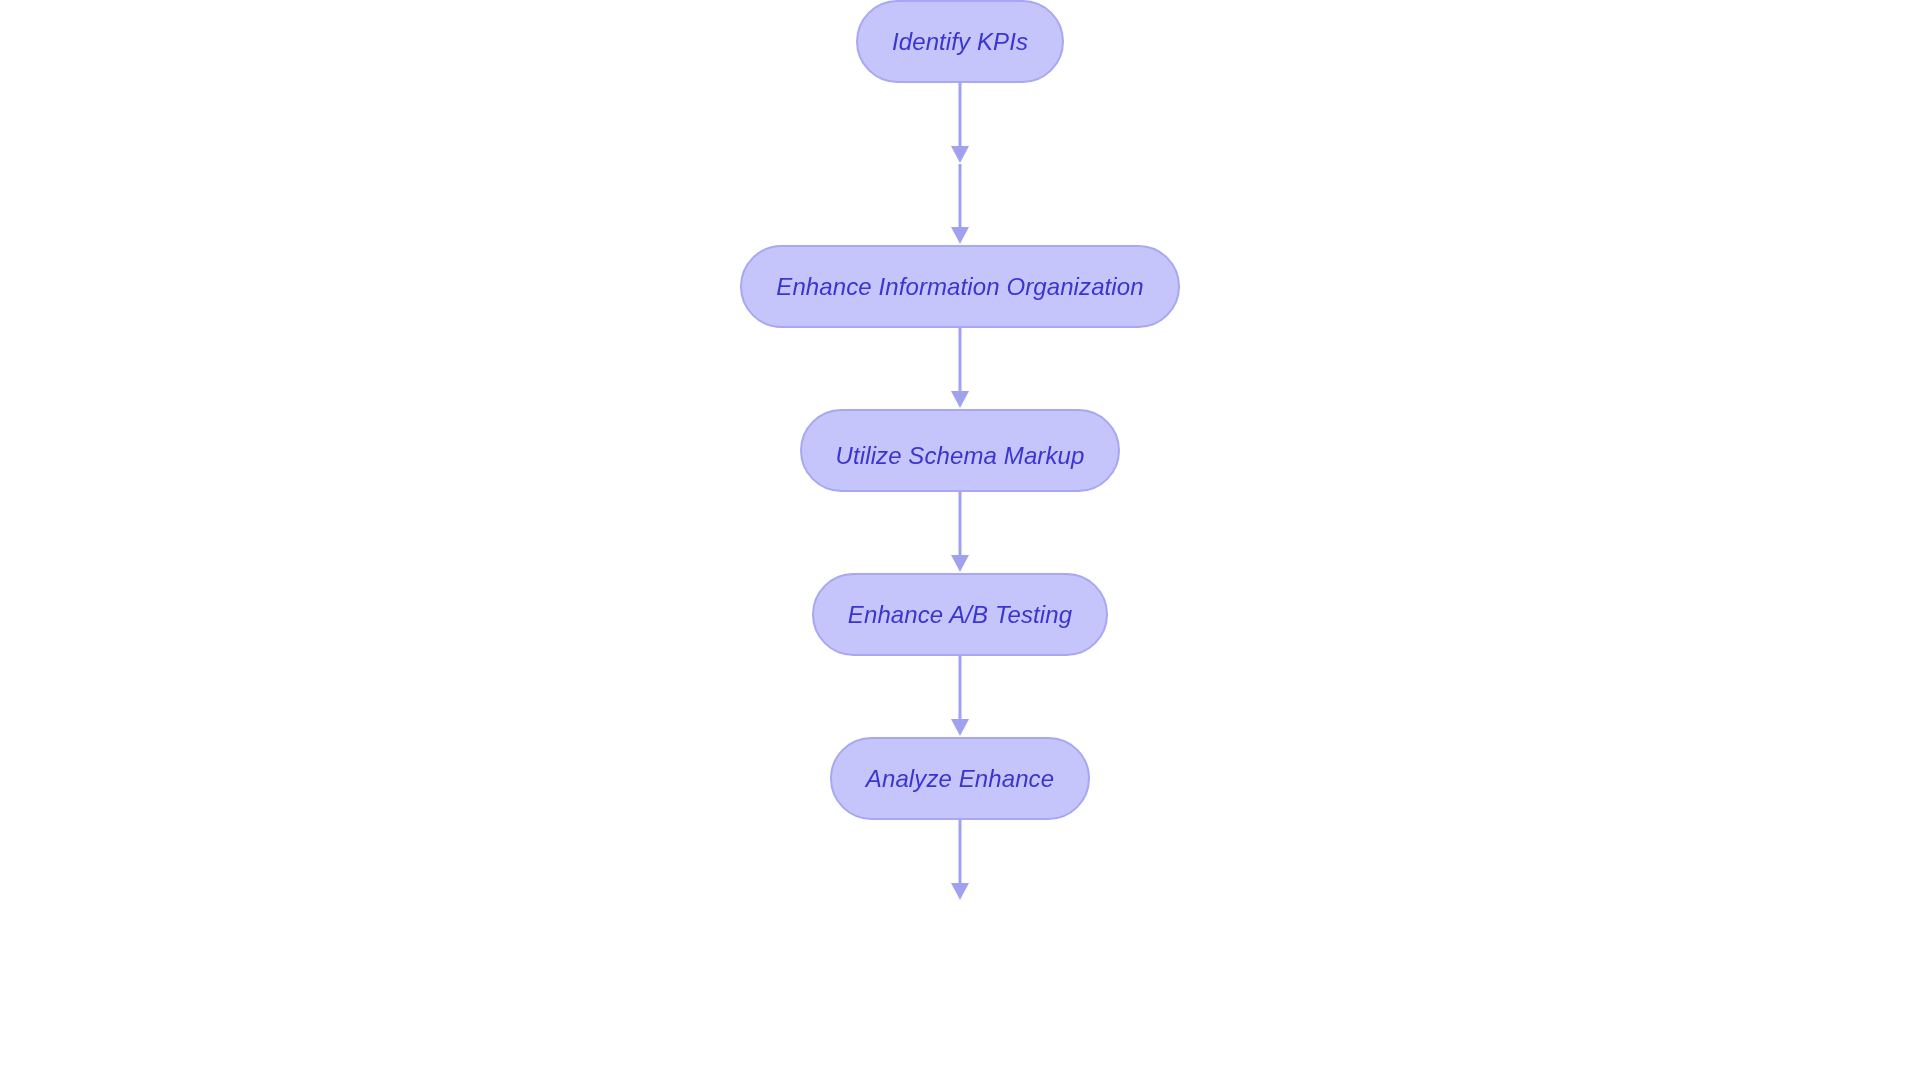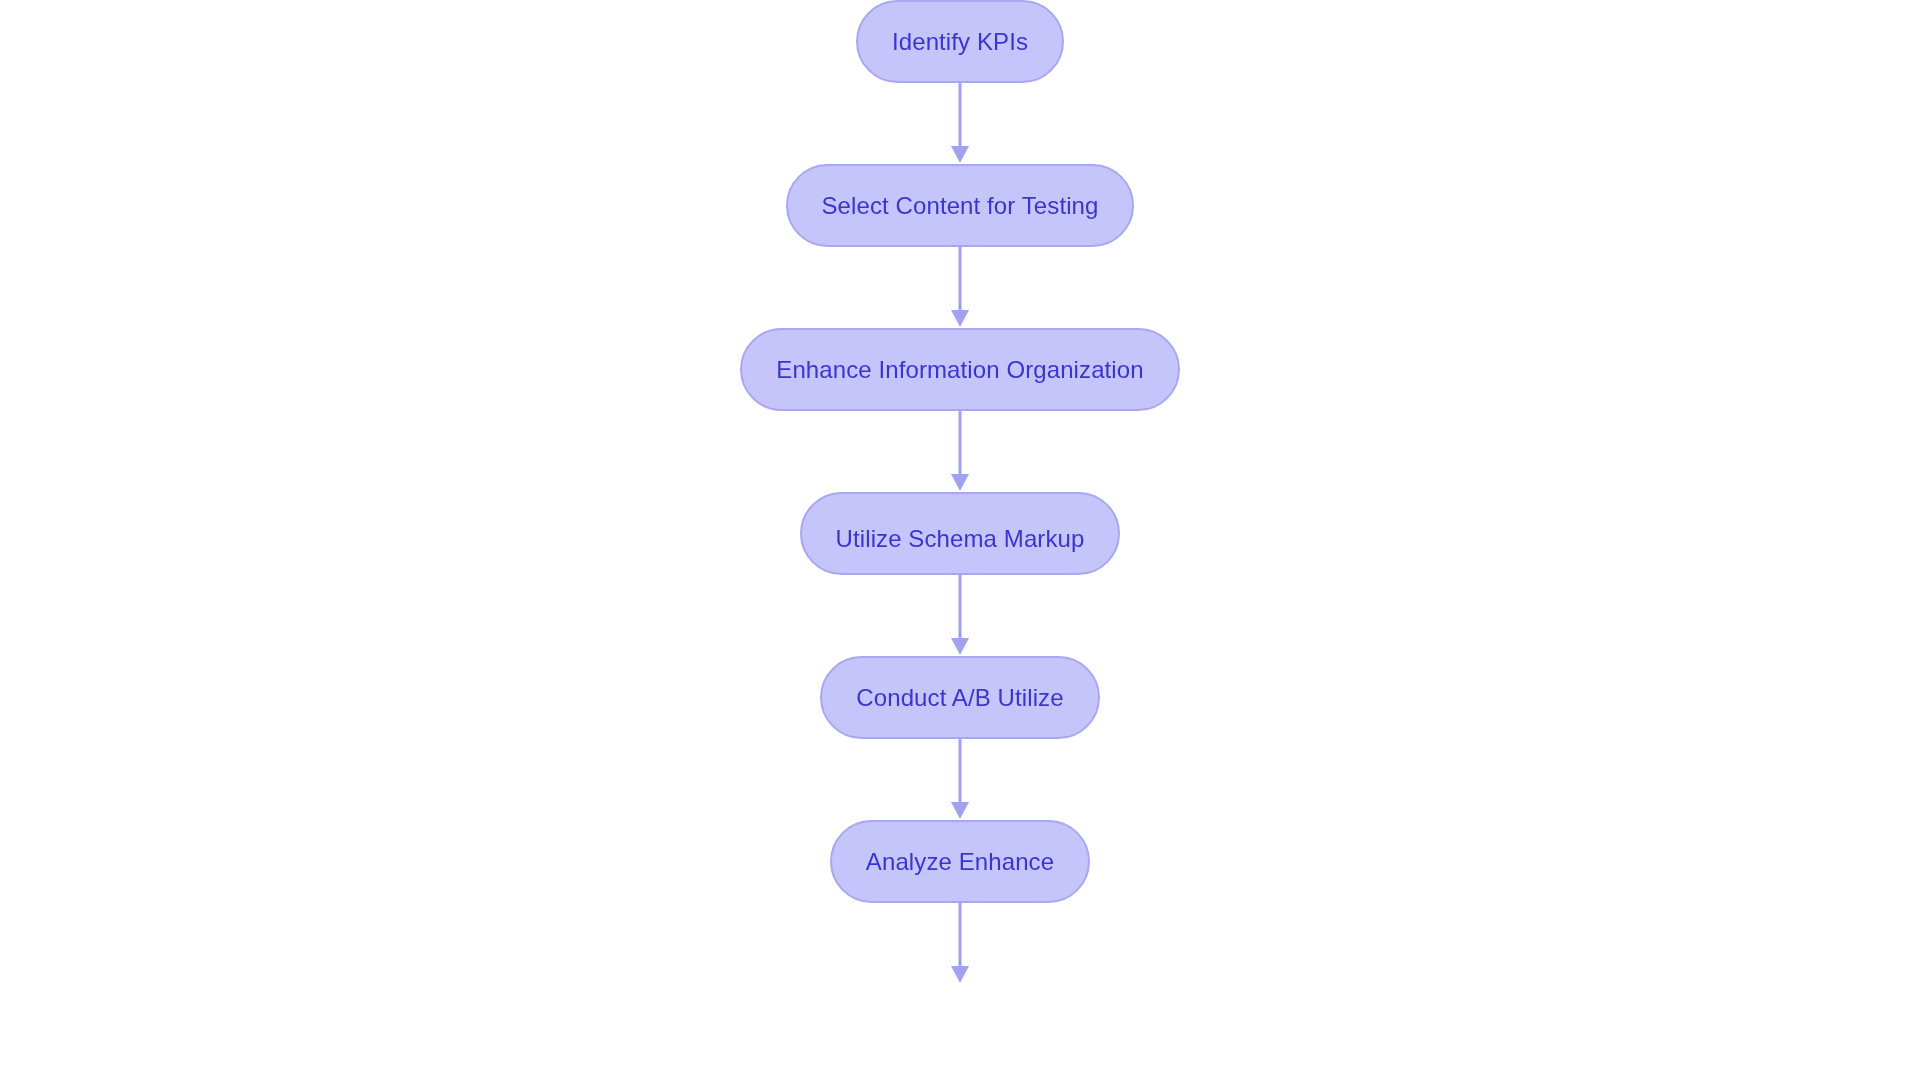--- a/index.html
+++ b/index.html
@@ -13,20 +13,21 @@
     height: 1083px;
     overflow: hidden;
     font-family: "Liberation Sans", sans-serif;
   }
 
   #flowchart-canvas {
     position: relative;
     width: 1524px;
     height: 1083px;
     background: #ffffff;
+    font-style: italic;
   }
 
   .flow-column {
     position: absolute;
     left: 0;
     top: 0;
     width: 1920px;
     height: 1083px;
     display: flex;
     flex-direction: column;
@@ -92,23 +93,20 @@
 
     <div class="flow-node" style="background: rgb(197, 197, 251); border-color: rgb(167, 167, 242);">
       <span class="flow-node-label" style="color: rgb(58, 53, 207);">Identify KPIs</span>
     </div>
 
     <div class="flow-connector">
       <div class="flow-connector-line" style="background: rgb(160, 162, 239);"></div>
       <div class="flow-connector-arrow" style="border-top-color: rgb(160, 162, 239);"></div>
     </div>
 
-    <div class="flow-node" style="background: rgb(197, 197, 251); border-color: rgb(167, 167, 242);">
-      <span class="flow-node-label" style="color: rgb(58, 53, 207);">Select Content for Testing</span>
-    </div>
 
     <div class="flow-connector">
       <div class="flow-connector-line" style="background: rgb(160, 162, 239);"></div>
       <div class="flow-connector-arrow" style="border-top-color: rgb(160, 162, 239);"></div>
     </div>
 
     <div class="flow-node" style="background: rgb(197, 197, 251); border-color: rgb(167, 167, 242); text-align: right;">
       <span class="flow-node-label" style="color: rgb(58, 53, 207);">Enhance Information Organization</span>
     </div>
 
@@ -120,21 +118,21 @@
     <div class="flow-node" style="background: rgb(197, 197, 251); border-color: rgb(167, 167, 242);">
       <span class="flow-node-label" style="color: rgb(58, 53, 207); margin-top: 11px;">Utilize Schema Markup</span>
     </div>
 
     <div class="flow-connector">
       <div class="flow-connector-line" style="background: rgb(160, 162, 239);"></div>
       <div class="flow-connector-arrow" style="border-top-color: rgb(160, 162, 239);"></div>
     </div>
 
     <div class="flow-node" style="background: rgb(197, 197, 251); border-color: rgb(167, 167, 242);">
-      <span class="flow-node-label" style="color: rgb(58, 53, 207);">Conduct A/B Utilize</span>
+      <span class="flow-node-label" style="color: rgb(58, 53, 207);">Enhance A/B Testing</span>
     </div>
 
     <div class="flow-connector">
       <div class="flow-connector-line" style="background: rgb(160, 162, 239);"></div>
       <div class="flow-connector-arrow" style="border-top-color: rgb(160, 162, 239);"></div>
     </div>
 
     <div class="flow-node" style="background: rgb(197, 197, 251); border-color: rgb(167, 167, 242);">
       <span class="flow-node-label" style="color: rgb(58, 53, 207);">Analyze Enhance</span>
     </div>

